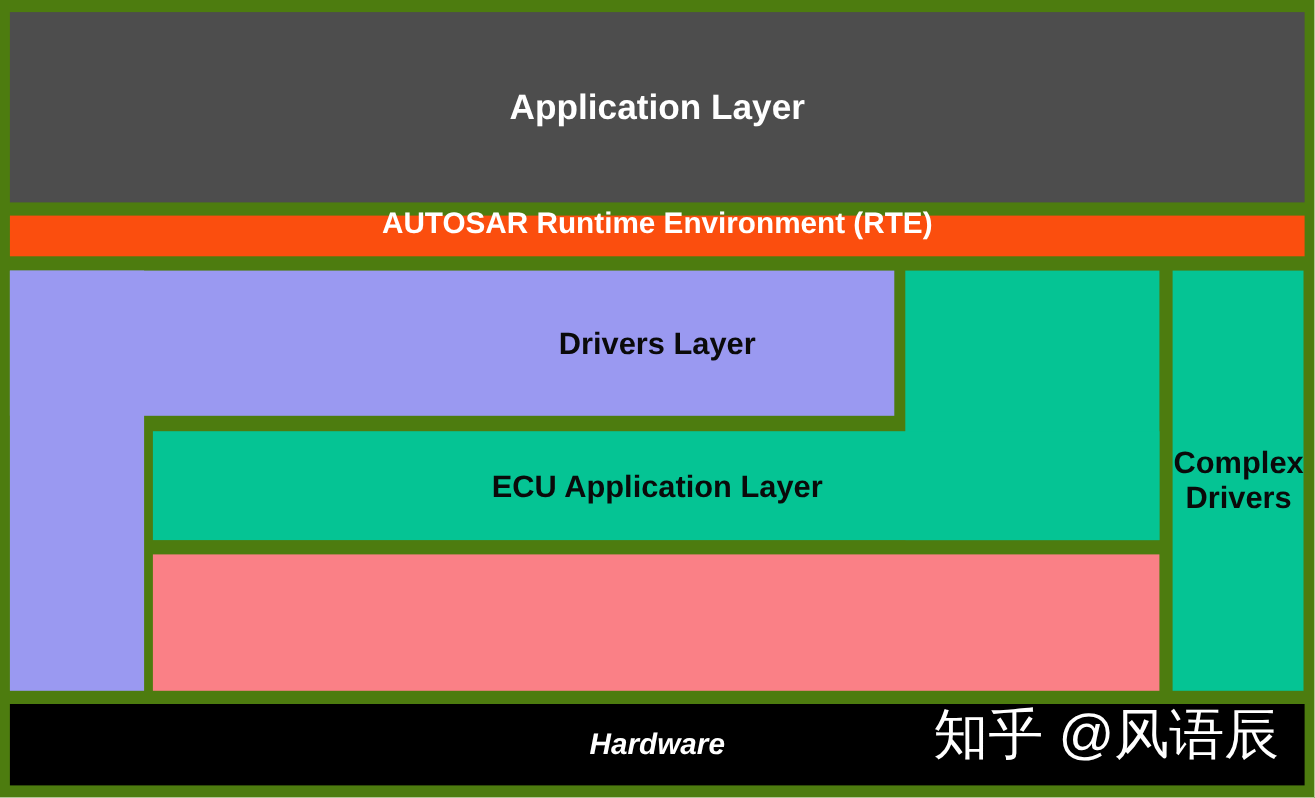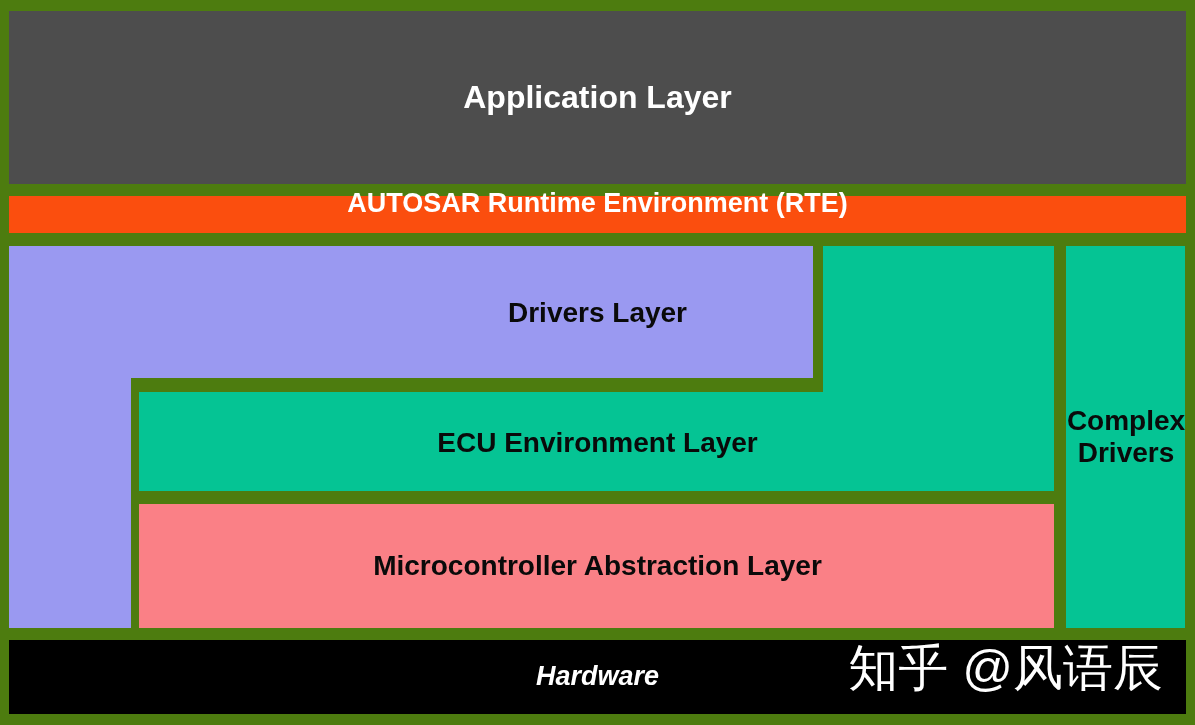--- a/index.html
+++ b/index.html
@@ -91,23 +91,22 @@
   <div class="box b-complex" style="background-color: rgb(5, 196, 148);"></div>
 
   <div class="box b-hw" style="background-color: rgb(0, 0, 0);"></div>
 
   <div class="label light l-app">Application Layer</div>
 
   <div class="label light l-rte">AUTOSAR Runtime Environment (RTE)</div>
 
   <div class="label dark l-svc">Drivers Layer</div>
 
-  <div class="label dark l-ecu">ECU Environment Layer</div>
+  <div class="label dark l-ecu">ECU Application Layer</div>
 
-  <div class="label dark l-mcal">Microcontroller Abstraction Layer</div>
 
   <div class="label dark l-complex">Complex Drivers</div>
 
   <div class="label light l-hw">Hardware</div>
 
   <div class="watermark">知乎 @风语辰</div>
 
 </div>
 
 </body></html>

